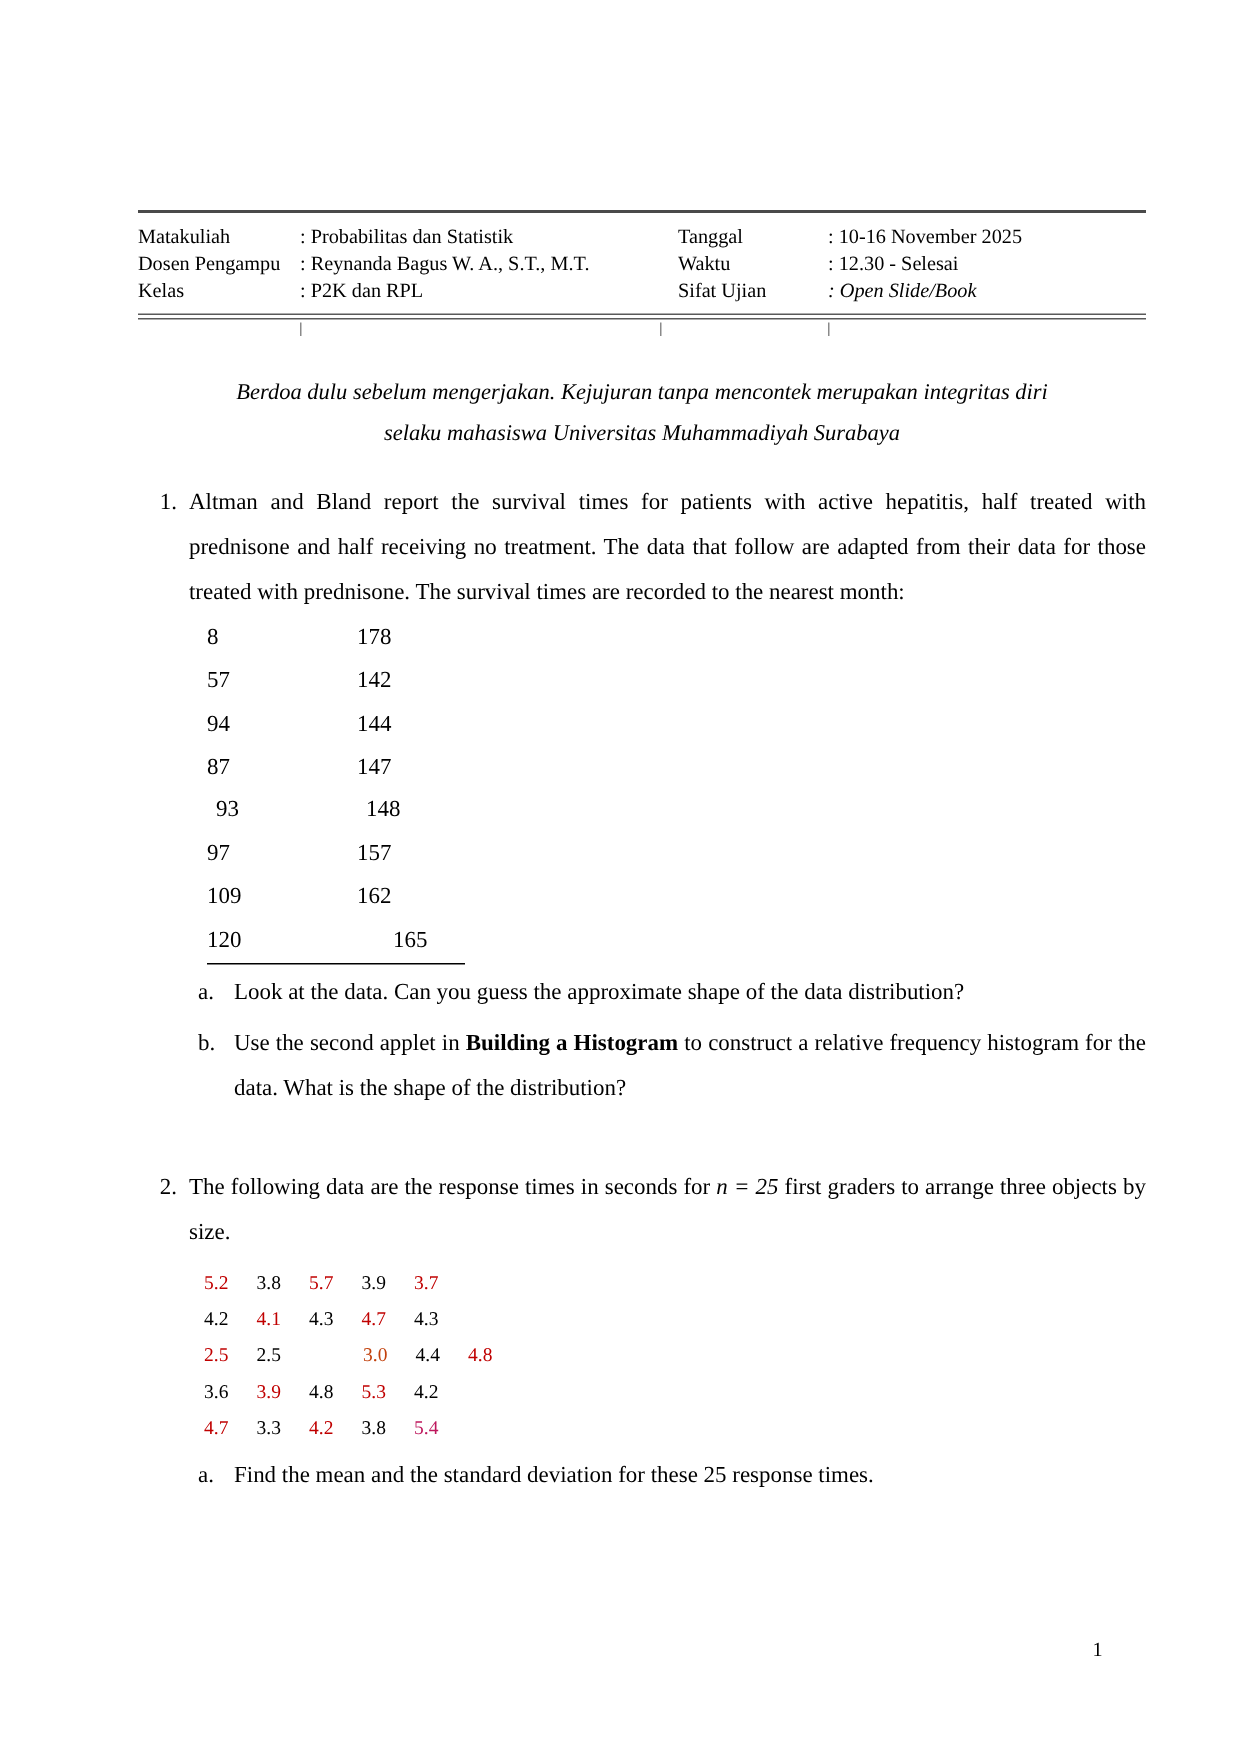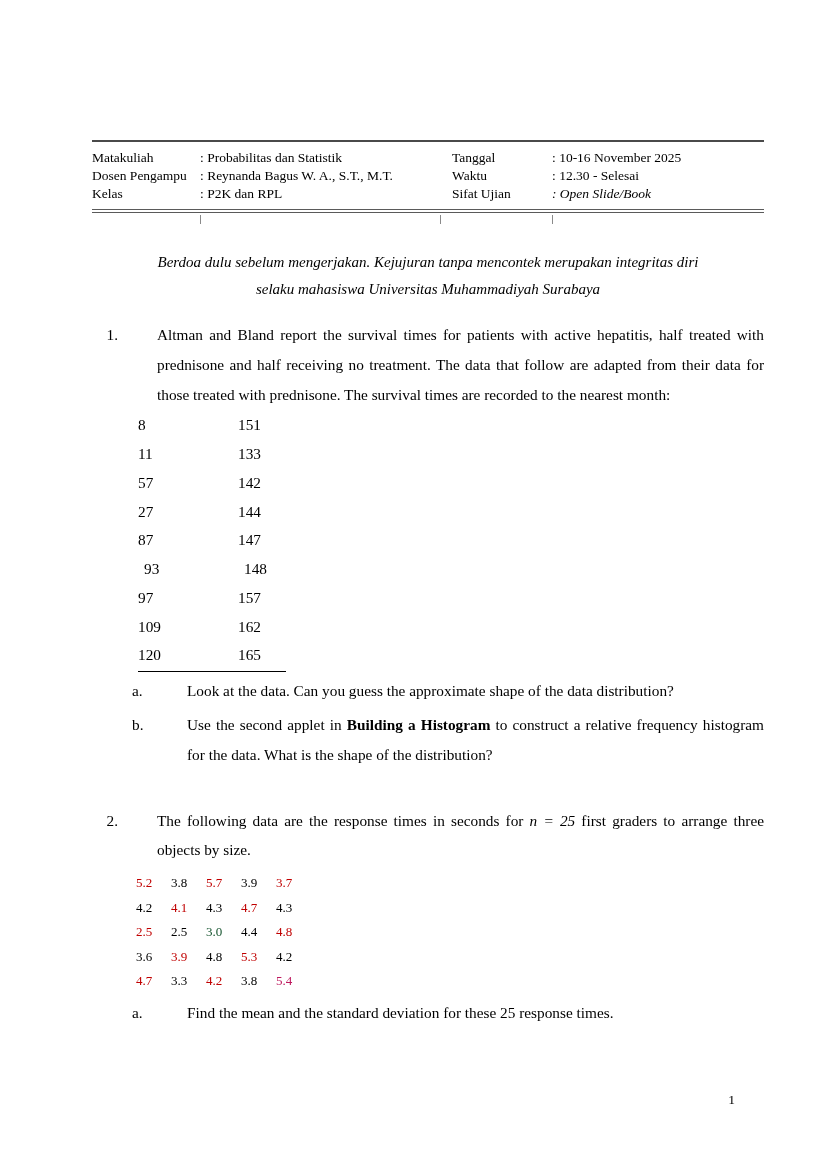--- a/index.html
+++ b/index.html
@@ -98,21 +98,20 @@
     padding-right: 8px;
     line-height: 1.95;
   }
   .qbody {
     flex: 1 1 auto;
   }
   .jtext {
     text-align: justify;
     text-align-last: left;
     line-height: 1.95;
-    margin-left: 31px;
   }
   .q2 { margin-top: 36px; }
 
   
   .datalist {
     margin-top: 2px;
     margin-left: 12px;
     font-size: 15.3px;
     line-height: 1.88;
     width: 220px;
@@ -127,21 +126,21 @@
   .dcol-b {
     width: 70px;
     flex: 0 0 70px;
   }
   .drow.last {
     position: relative;
     display: inline-flex;
     border-bottom: 1.3px solid #000000;
     padding-bottom: 1px;
   }
-  .drow.last .dcol-b { width: 48px; flex: 0 0 48px; }
+  .drow.last .dcol-b { width: 48px; flex: 0 0 48px; margin-left: 24px; }
   .pad-sp { padding-left: 6px; }
 
   
   .sub {
     display: flex;
     margin-top: 4px;
     font-size: 15.3px;
   }
   .sub-letter {
     width: 24px;
@@ -220,32 +219,28 @@
     </div>
 
     <div class="qblock">
       <div class="qnum">1.</div>
       <div class="qbody">
         <div class="jtext">Altman and Bland report the survival times for patients with active hepatitis, half treated with prednisone and half receiving no treatment. The data that follow are adapted from their data for those treated with prednisone. The survival times are recorded to the nearest month:</div>
 
         <div class="datalist">
           <div class="drow">
             <span class="dcol-a">8</span>
-            <span class="dcol-b">151</span>
-          </div>
-          <div class="drow">
-            <span class="dcol-a">11</span>
-            <span class="dcol-b">133</span>
+            <span class="dcol-b">178</span>
           </div>
           <div class="drow">
             <span class="dcol-a">57</span>
             <span class="dcol-b">142</span>
           </div>
           <div class="drow">
-            <span class="dcol-a">27</span>
+            <span class="dcol-a">94</span>
             <span class="dcol-b">144</span>
           </div>
           <div class="drow">
             <span class="dcol-a">87</span>
             <span class="dcol-b">147</span>
           </div>
           <div class="drow">
             <span class="dcol-a pad-sp">93</span>
             <span class="dcol-b">148</span>
           </div>
@@ -281,21 +276,21 @@
         <div class="jtext"><span>The following data are the response times in seconds for </span><span class="italic">n = 25</span><span> first graders to arrange three objects by size.</span></div>
 
         <div class="rtgrid">
           <div class="rtrow">
             <span class="rtval" style="color: rgb(192, 0, 0);">5.2</span><span class="rtval">3.8</span><span class="rtval" style="color: rgb(192, 0, 0);">5.7</span><span class="rtval">3.9</span><span class="rtval" style="color: rgb(192, 0, 0);">3.7</span>
           </div>
           <div class="rtrow">
             <span class="rtval">4.2</span><span class="rtval" style="color: rgb(192, 0, 0);">4.1</span><span class="rtval">4.3</span><span class="rtval" style="color: rgb(192, 0, 0);">4.7</span><span class="rtval">4.3</span>
           </div>
           <div class="rtrow">
-            <span class="rtval" style="color: rgb(192, 0, 0);">2.5</span><span class="rtval">2.5</span><span class="rtval" style="color: #14532d;">3.0</span><span class="rtval">4.4</span><span class="rtval" style="color: rgb(192, 0, 0);">4.8</span>
+            <span class="rtval" style="color: rgb(192, 0, 0);">2.5</span><span class="rtval">2.5</span><span class="rtval" style="color: #c2410c; margin-left: 36px;">3.0</span><span class="rtval">4.4</span><span class="rtval" style="color: rgb(192, 0, 0);">4.8</span>
           </div>
           <div class="rtrow">
             <span class="rtval">3.6</span><span class="rtval" style="color: rgb(192, 0, 0);">3.9</span><span class="rtval">4.8</span><span class="rtval" style="color: rgb(192, 0, 0);">5.3</span><span class="rtval">4.2</span>
           </div>
           <div class="rtrow">
             <span class="rtval" style="color: rgb(192, 0, 0);">4.7</span><span class="rtval">3.3</span><span class="rtval" style="color: rgb(192, 0, 0);">4.2</span><span class="rtval">3.8</span><span class="rtval" style="color: #be185d;">5.4</span>
           </div>
         </div>
 
         <div class="sub">

